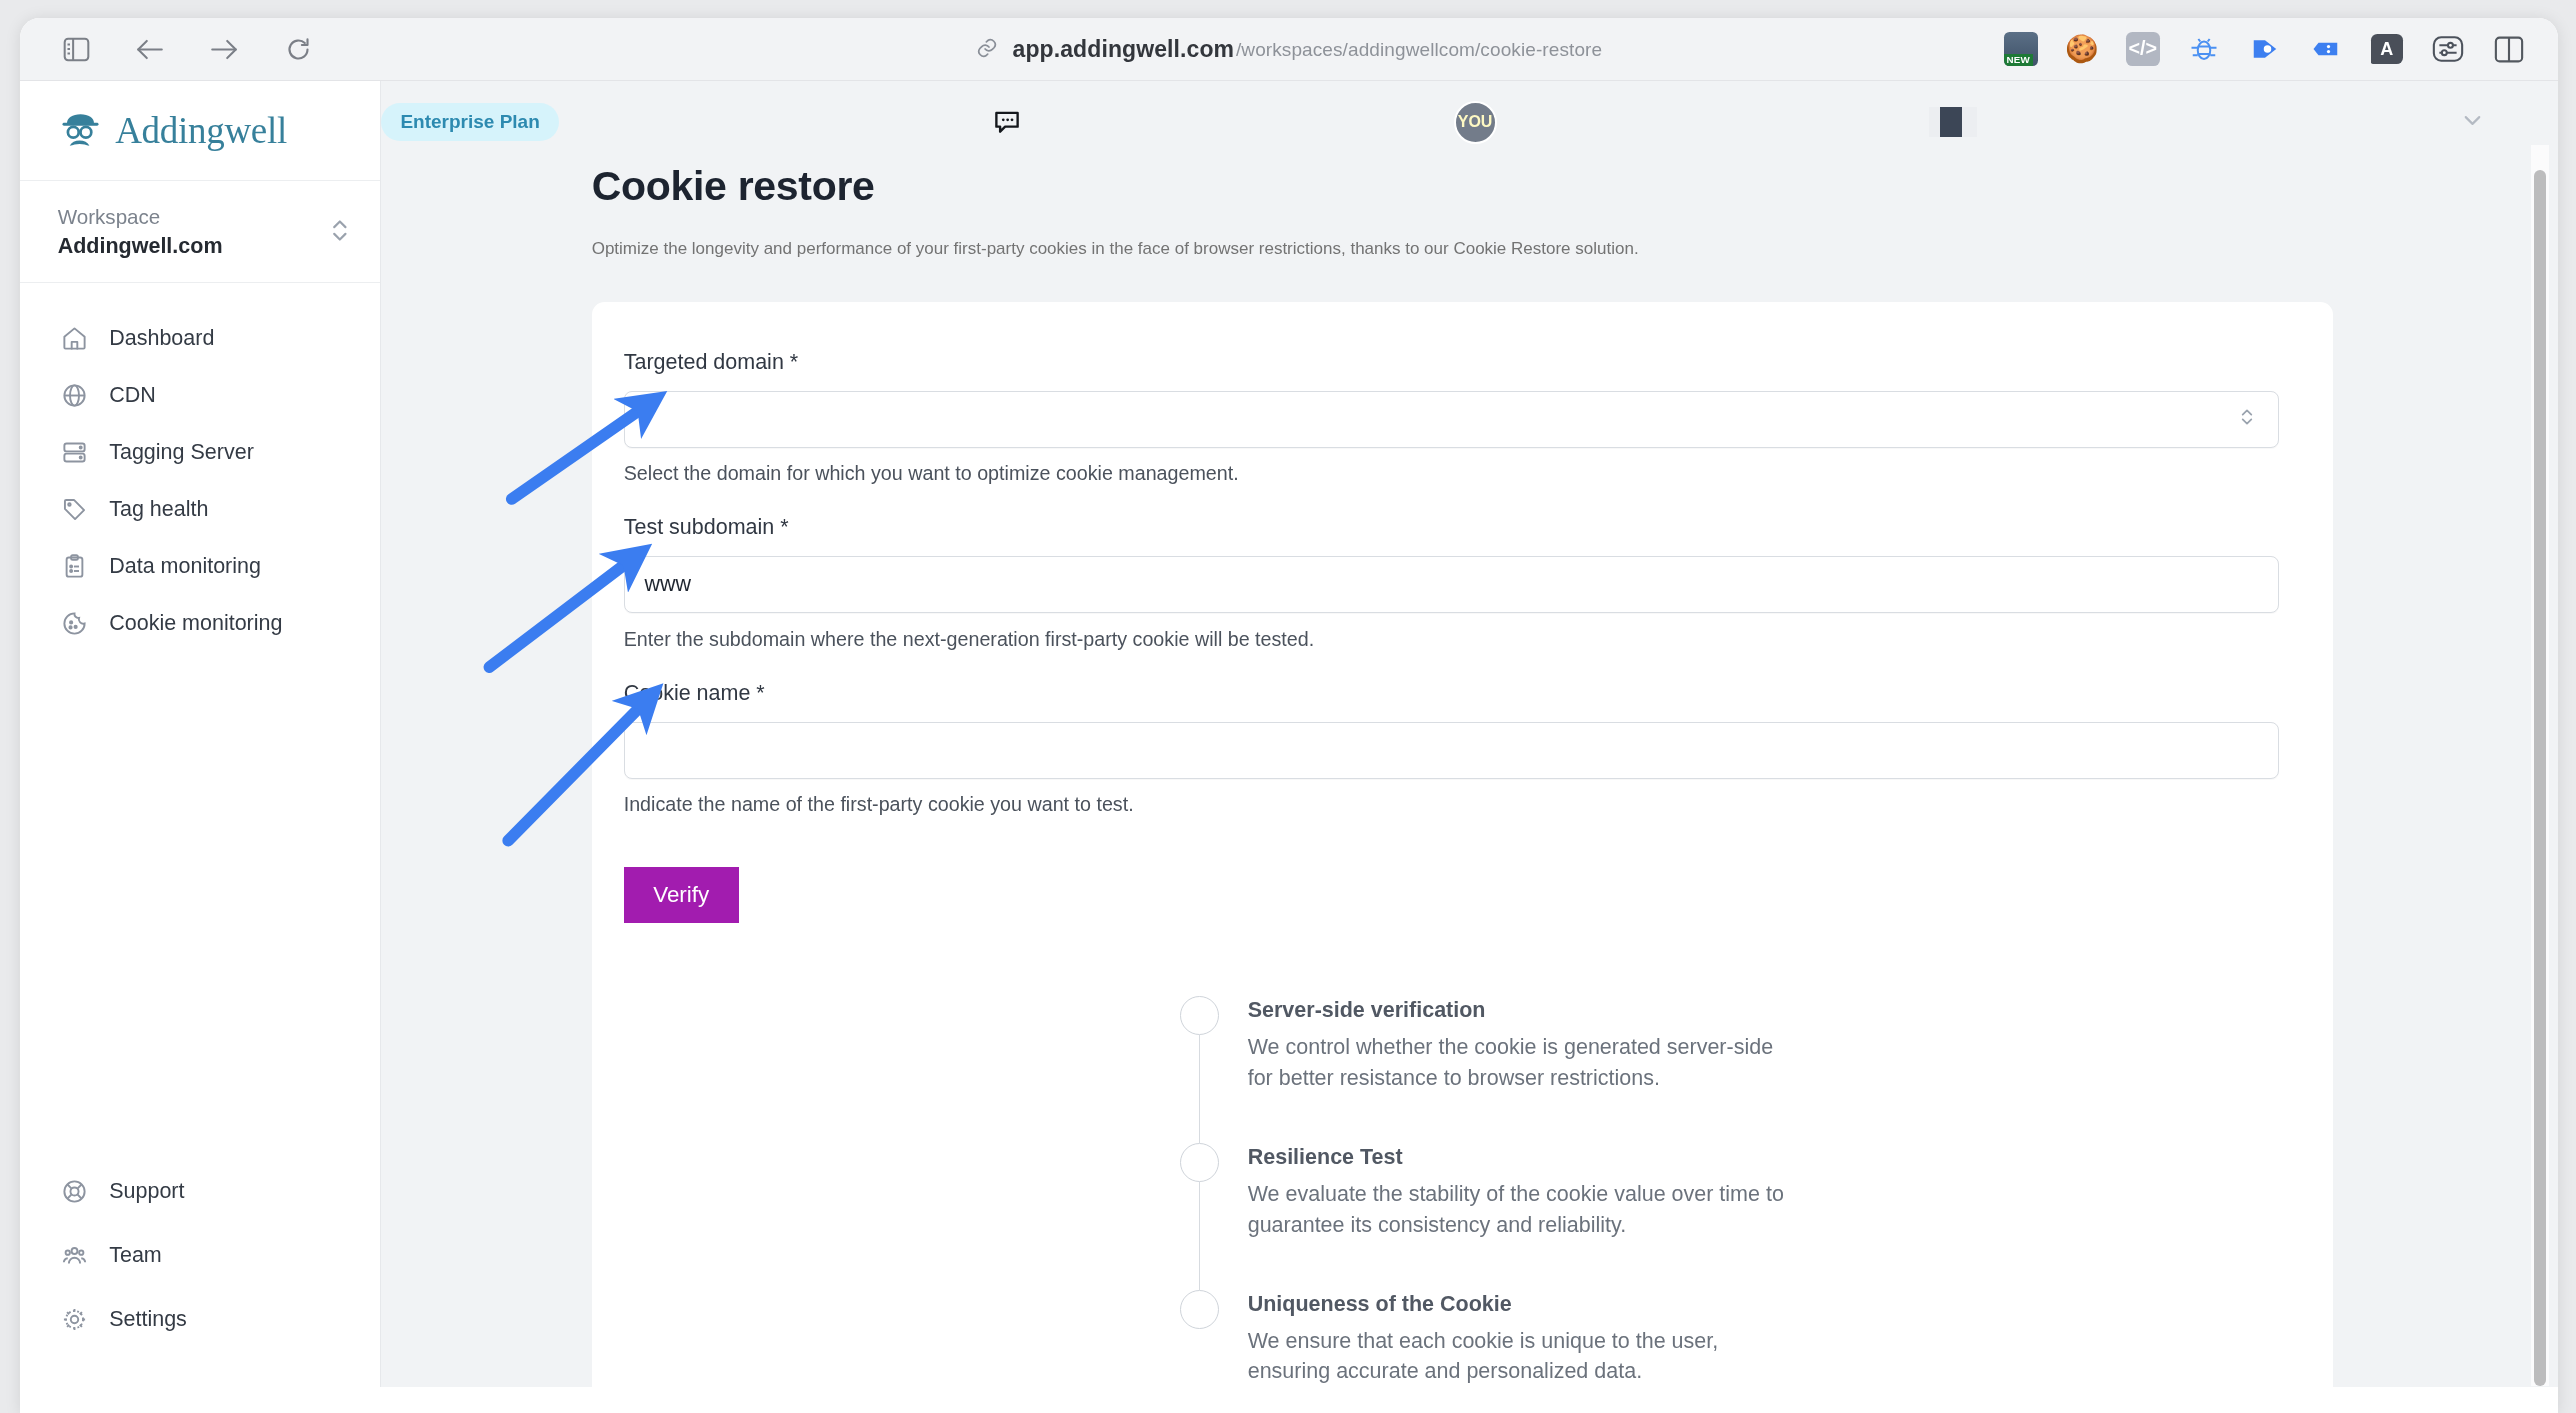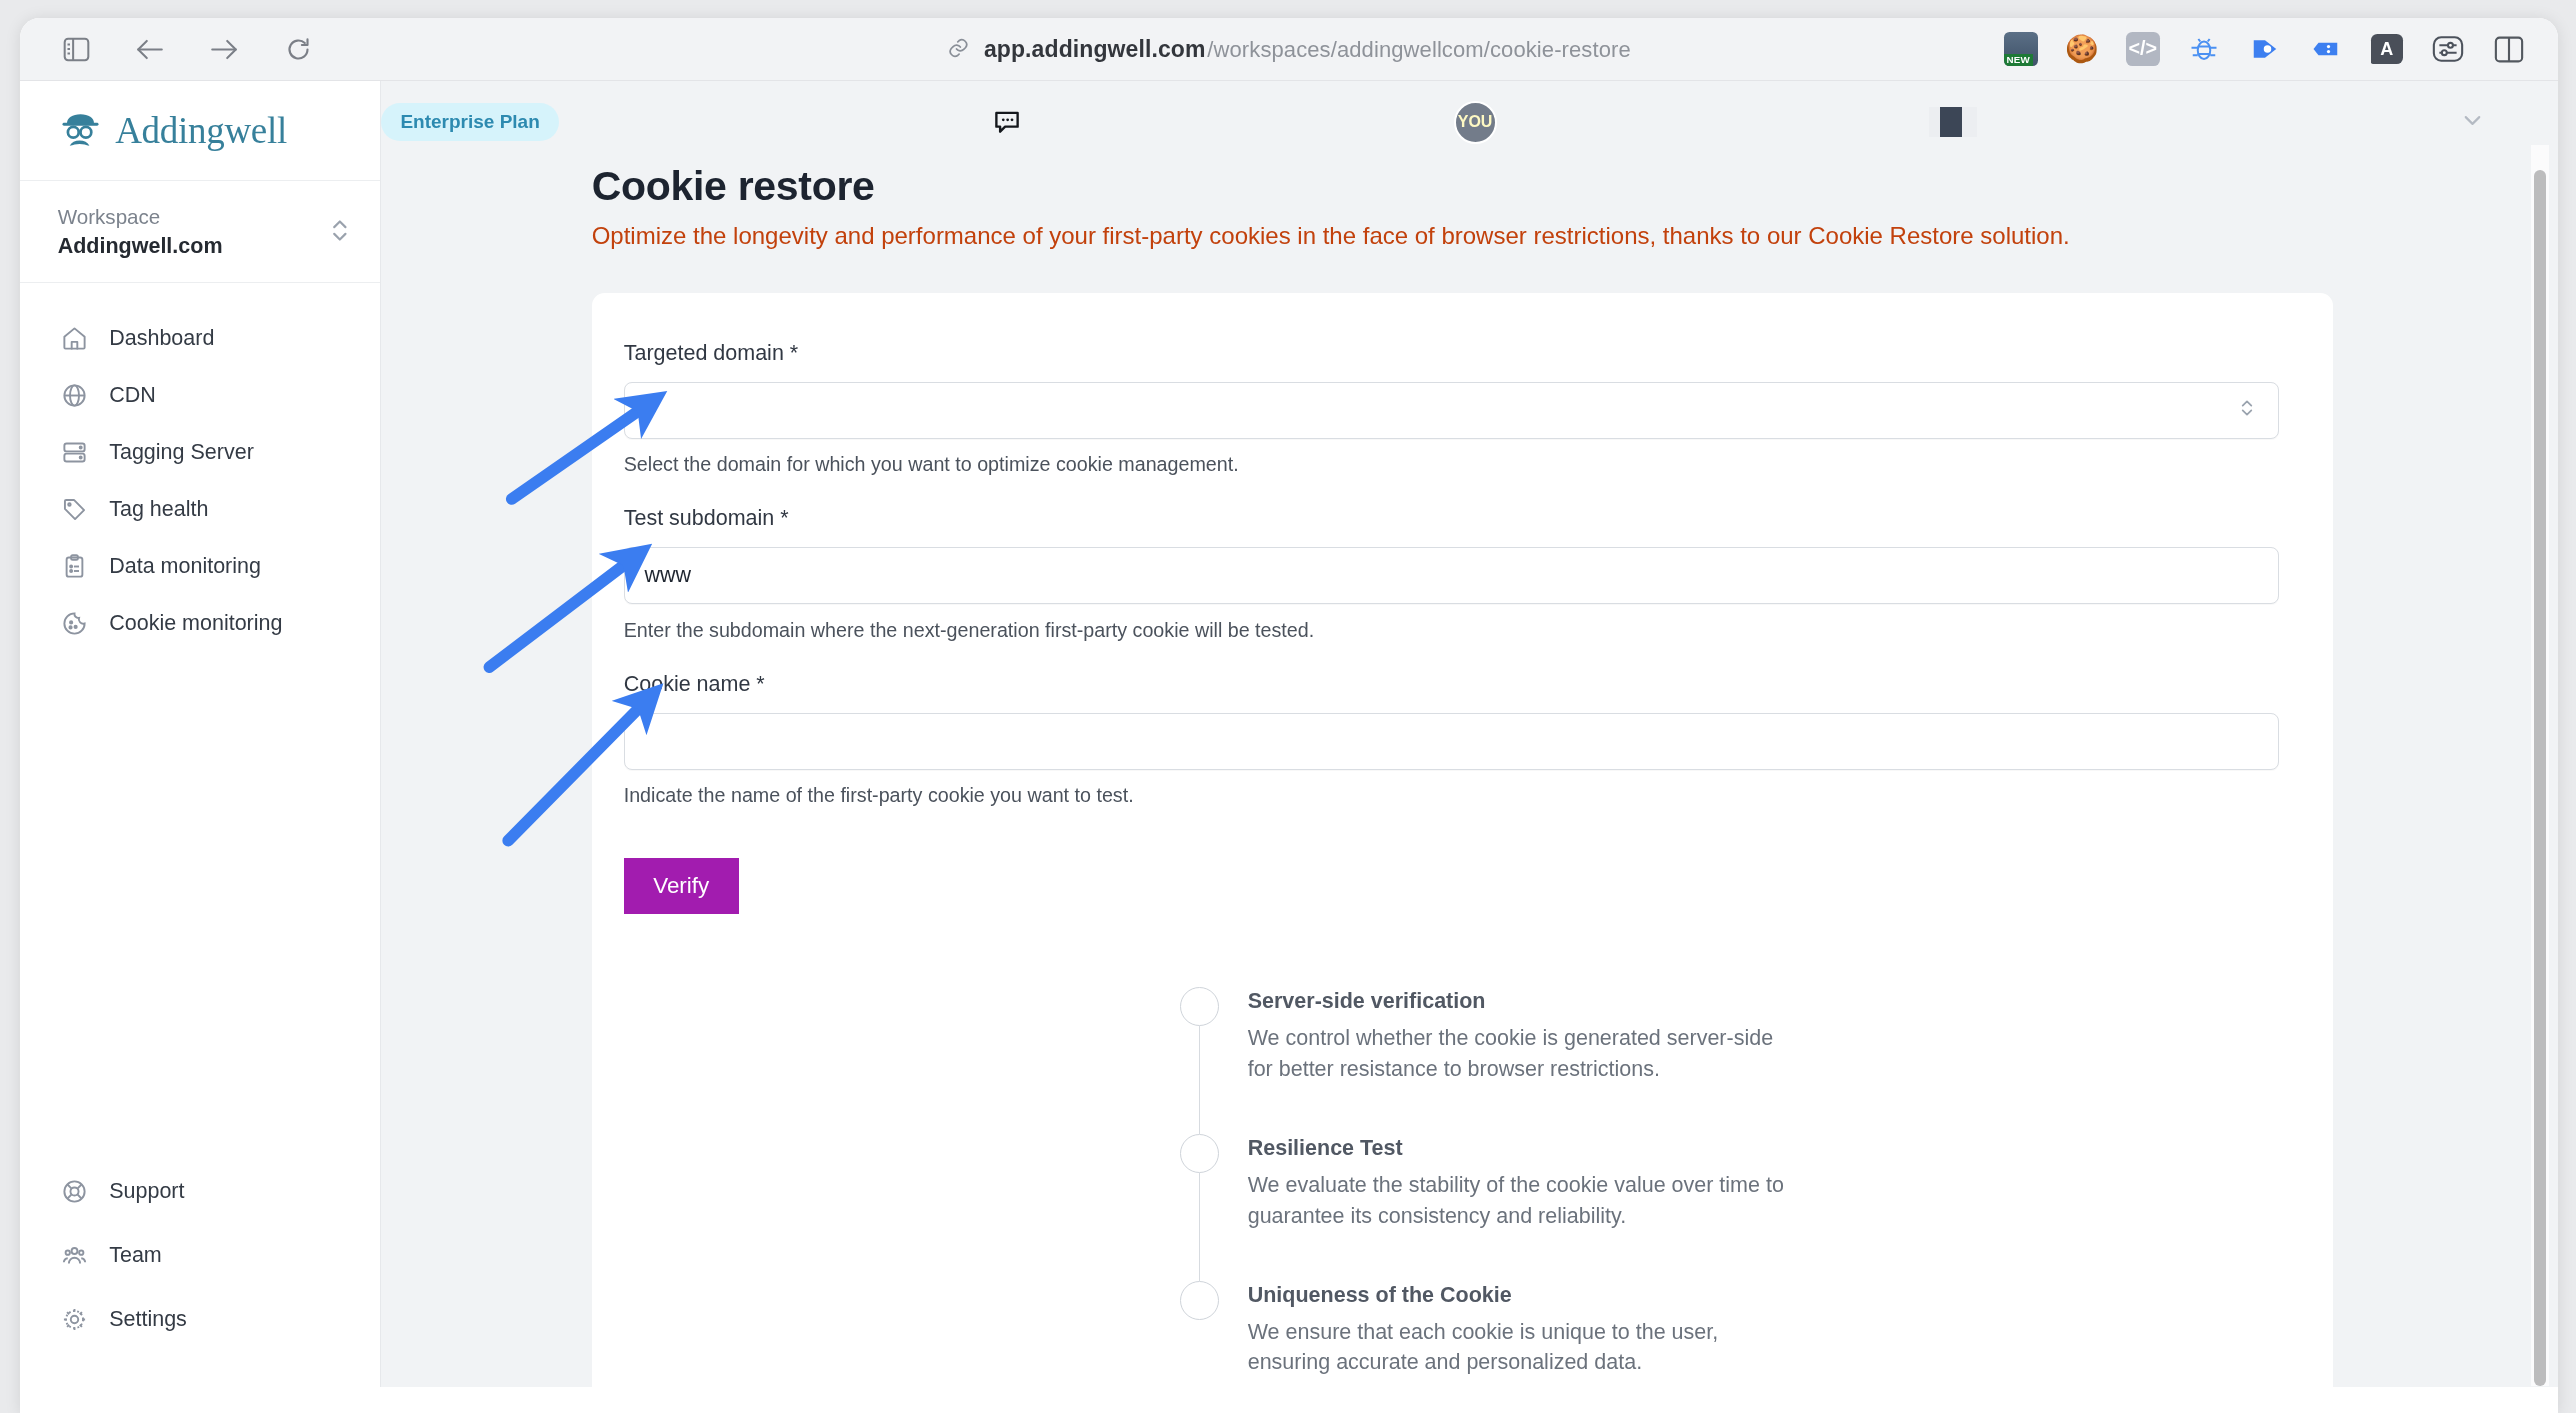--- a/index.html
+++ b/index.html
@@ -42,21 +42,21 @@
   .tb-btn svg { display: block; }
 
   .urlbar {
     position: absolute;
     left: 50%; top: 50%;
     transform: translate(-50%, -50%);
     display: flex; align-items: center; gap: 14.3px;
     white-space: nowrap;
   }
   .url-host { font-size: 23px; font-weight: bold; color: #33363c; letter-spacing: 0.1px; }
-  .url-path { font-size: 22px; color: #8e9299; letter-spacing: 0.1px; }
+  .url-path { font-size: 19px; color: #8e9299; letter-spacing: 0.1px; }
 
   .tb-right {
     position: absolute; right: 30px; top: 50%;
     transform: translateY(-50%);
     display: flex; align-items: center; gap: 23px;
   }
   .ext-icon {
     width: 38px; height: 38px;
     display: flex; align-items: center; justify-content: center;
     font-size: 27px; line-height: 1;
@@ -170,22 +170,22 @@
   }
   .top-caret { margin-left: 50px; color: #b4bac3; }
 
   .content { padding: 0 0 0 0; }
   .page-head { padding-left: 211px; }
   .page-title {
     font-size: 41px; font-weight: bold; color: #1d2430;
     letter-spacing: -0.3px;
   }
   .page-sub {
-    margin-top: 12px;
-    font-size: 24px; color: #c2410c;
+    margin-top: 29px;
+    font-size: 17px; color: #737373;
   }
 
   .card {
     margin: 43px 0 0 211px;
     width: 1741px;
     background: #ffffff;
     border-radius: 12.5px;
     padding: 48px 54px 27px 32px;
     min-height: 894px;
   }

